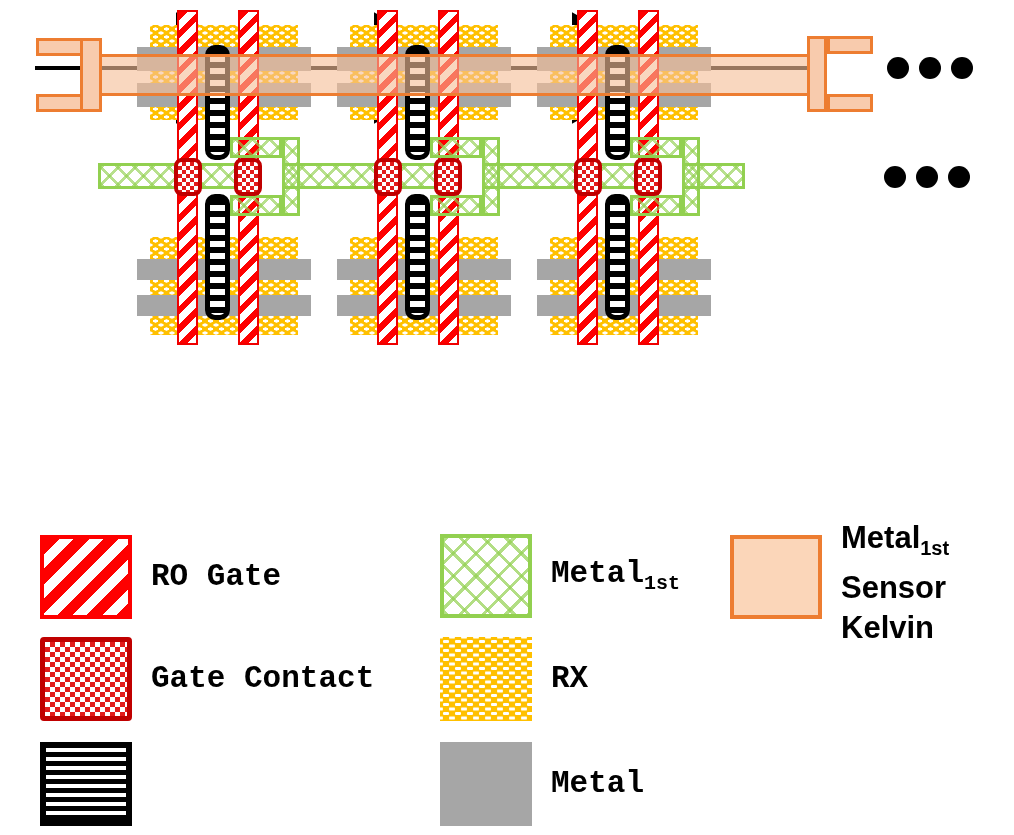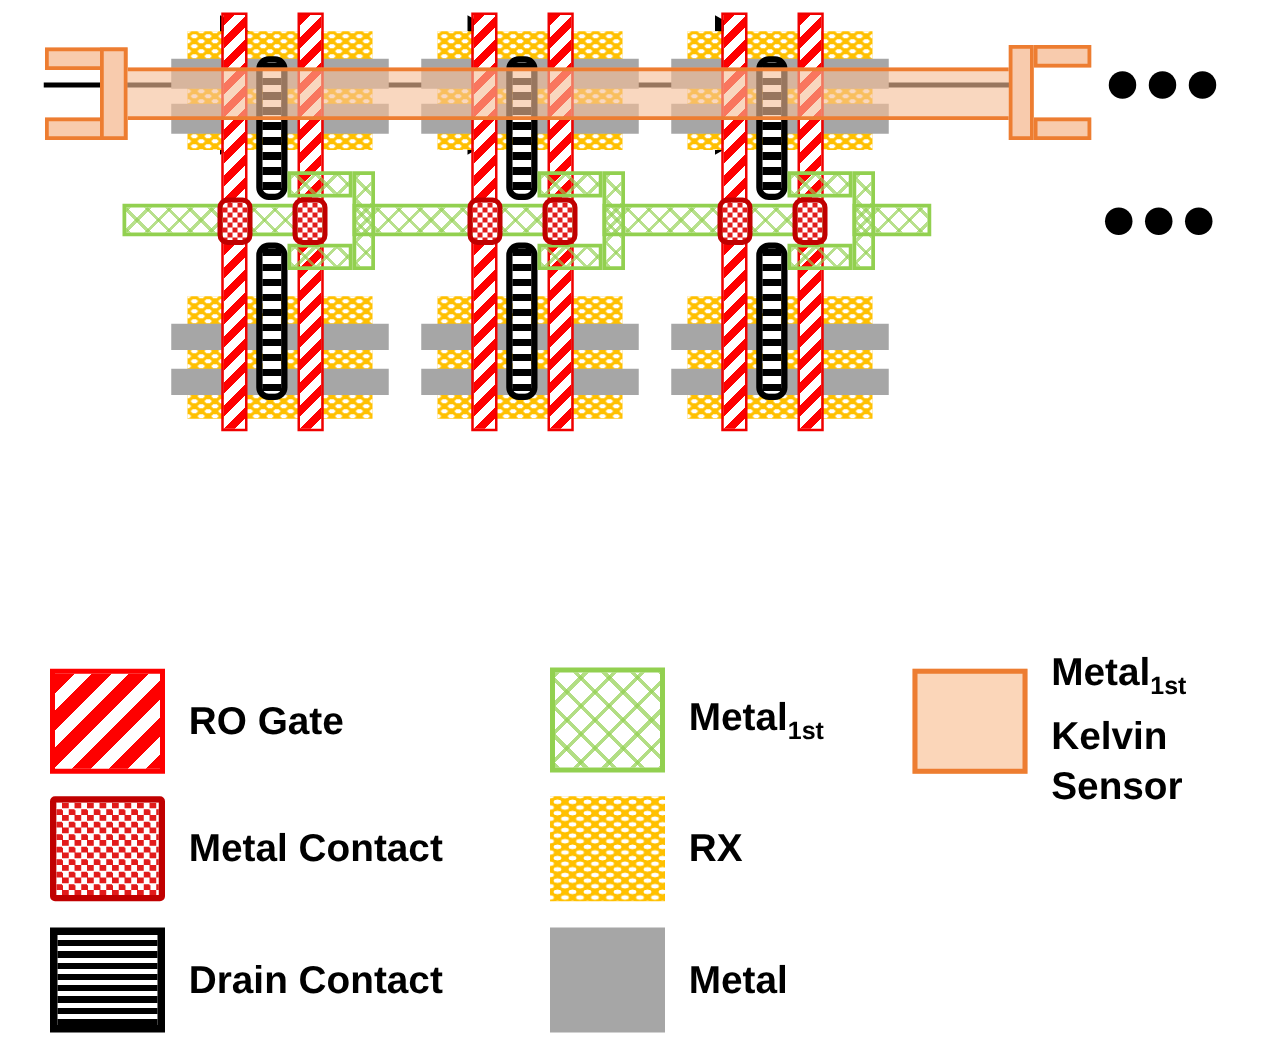--- a/index.html
+++ b/index.html
@@ -46,21 +46,21 @@
         repeating-linear-gradient(45deg, rgba(146,208,80,.7) 0 3px, rgba(0,0,0,0) 3px 16px),
         repeating-linear-gradient(135deg, rgba(146,208,80,.7) 0 3px, rgba(0,0,0,0) 3px 16px);}
   .sw-rx{background-color:#FFC000;
       background-image:
         radial-gradient(3.4px 2px at 50% 50%, #ffffff 85%, rgba(255,255,255,0) 100%),
         radial-gradient(3.4px 2px at 50% 50%, #ffffff 85%, rgba(255,255,255,0) 100%);
       background-size:12px 9px,12px 9px;
       background-position:0 0,6px 4.5px;}
   .sw-fins{background:#A6A6A6;}
   .sw-kelvin{border:4px solid #ED7D31;background:#FBD6B9;}
-  .lbl{font-weight:bold;font-size:31px;color:#000;white-space:nowrap;line-height:1.1;}
+  .lbl{font-weight:bold;font-size:31px;color:#000;white-space:nowrap;line-height:1.1;font-family:Liberation Mono, monospace;}
   .lbl sub{font-size:20px;vertical-align:-7px;font-weight:bold;}
   .lbl-block{font-weight:bold;font-size:31px;color:#000;line-height:40px;white-space:nowrap;}
 </style>
 </head>
 <body>
 
 <div id="canvas">
 
   <svg id="schem-svg" width="1014" height="140" style="position:absolute;left:0;top:0">
       <line x1="35" y1="68" x2="812" y2="68" stroke="#000" stroke-width="4"></line>
@@ -139,26 +139,25 @@
 
   <div id="legend">
 
     <div class="legend-item" style="left:40px;top:535px">
       <div class="sw sw-rogate"></div>
       <div class="lbl"><span>RO Gate</span></div>
     </div>
 
     <div class="legend-item" style="left:40px;top:637px">
       <div class="sw sw-gc"></div>
-      <div class="lbl"><span>Metal Contact</span></div>
+      <div class="lbl"><span>Gate Contact</span></div>
     </div>
 
     <div class="legend-item" style="left:40px;top:742px">
       <div class="sw sw-dc"></div>
-      <div class="lbl"><span>Drain Contact</span></div>
     </div>
 
     <div class="legend-item" style="left:440px;top:534px">
       <div class="sw sw-m1"></div>
       <div class="lbl"><span>Metal</span><sub>1st</sub></div>
     </div>
 
     <div class="legend-item" style="left:440px;top:637px">
       <div class="sw sw-rx"></div>
       <div class="lbl"><span>RX</span></div>
@@ -166,19 +165,19 @@
 
     <div class="legend-item" style="left:440px;top:742px">
       <div class="sw sw-fins"></div>
       <div class="lbl"><span>Metal</span></div>
     </div>
 
     <div class="legend-item" style="left:730px;top:535px;align-items:flex-start">
       <div class="sw sw-kelvin"></div>
       <div class="lbl-block" style="margin-top:-17px">
         <div><span>Metal</span><sub style="font-size:20px;vertical-align:-7px">1st</sub></div>
+        <div>Sensor</div>
         <div>Kelvin</div>
-        <div>Sensor</div>
       </div>
     </div>
 
   </div>
 </div>
 
 </body></html>

